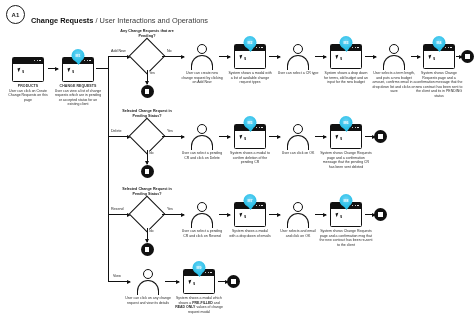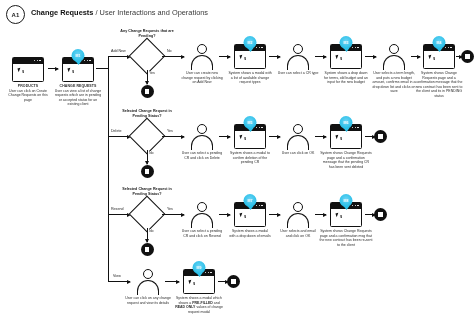--- a/index.html
+++ b/index.html
@@ -11,21 +11,21 @@
   }
   .canvas{position:absolute;inset:0;}
 
   
   .hdr-badge{
     position:absolute;left:6px;top:5px;width:17px;height:17px;border-radius:50%;
     border:1.2px solid #1a1a1a;display:flex;align-items:center;justify-content:center;
     font-size:6px;font-weight:700;letter-spacing:.2px;color:#1a1a1a;
   }
   .hdr-title{
-    position:absolute;left:31px;top:8px;font-size:7.4px;white-space:nowrap;
+    position:absolute;left:31px;top:16px;font-size:7.4px;white-space:nowrap;
   }
   .hdr-title b{font-weight:700;}
   .hdr-title span{font-weight:400;color:#3a3a3a;}
 
   
   .node{position:absolute;}
   .cap{
     position:absolute;left:50%;transform:translateX(-50%);
     text-align:center;font-size:3.5px;line-height:1.32;color:#2b2b2b;
     width:46px;

